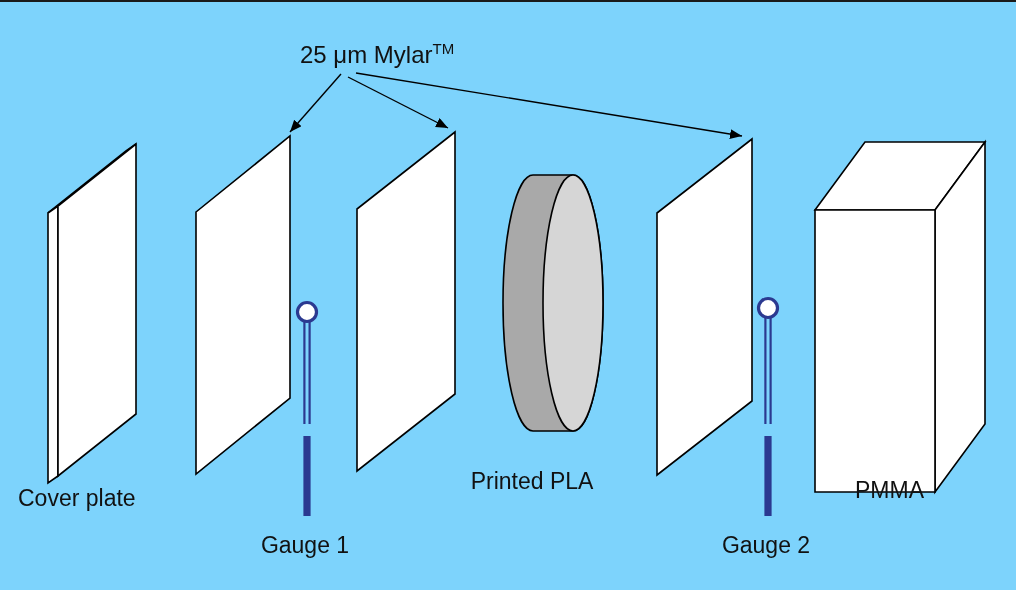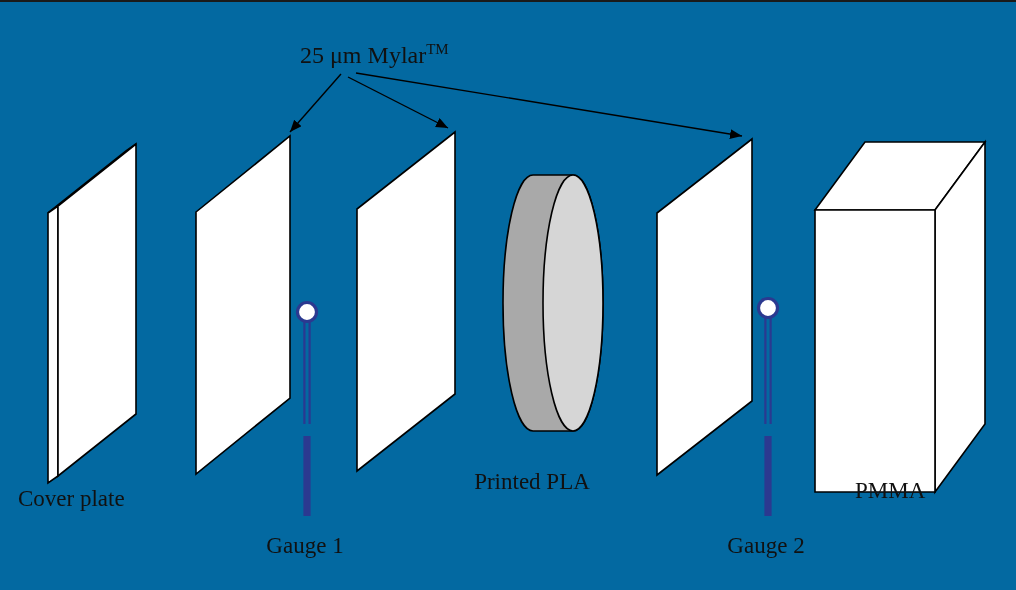--- a/index.html
+++ b/index.html
@@ -4,22 +4,22 @@
 <style>
   html, body {
     margin: 0;
     padding: 0;
     background: #ffffff;
   }
   .figure {
     position: relative;
     width: 1016px;
     height: 590px;
-    background: #0369a1;
-    font-family: Liberation Serif, serif;
+    background: #7dd3fc;
+    font-family: Liberation Sans, sans-serif;
     overflow: hidden;
   }
   svg { display: block; }
   text { fill: #111111; }
 </style>
 </head>
 <body>
 
 <div class="figure">
   <svg width="1016" height="590" viewBox="0 0 1016 590">

